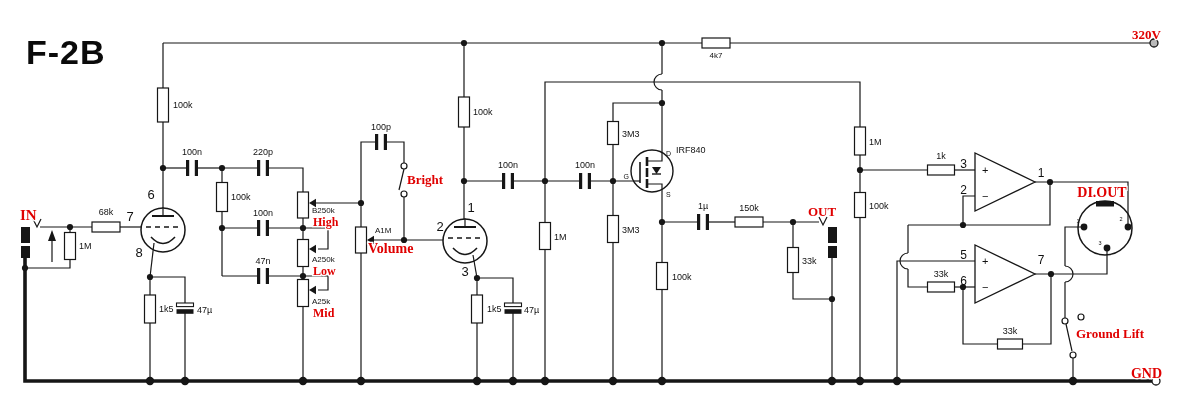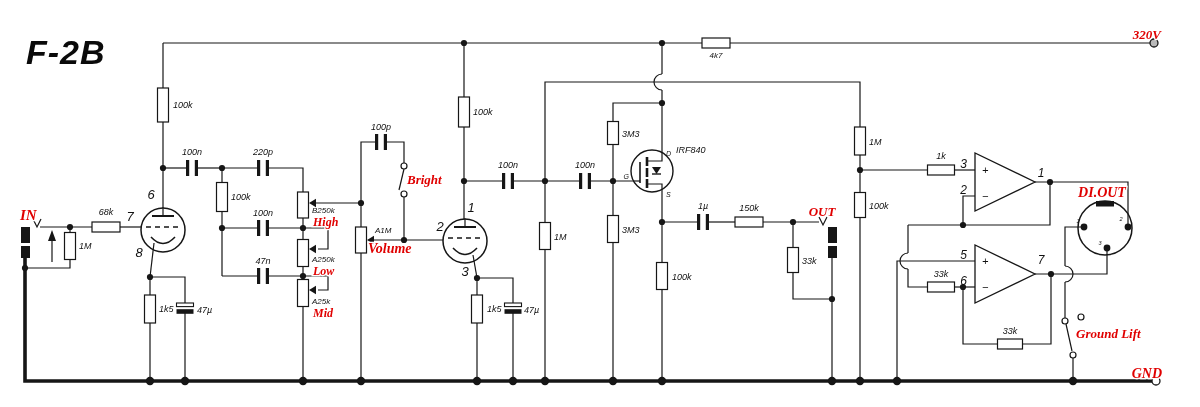--- a/index.html
+++ b/index.html
@@ -1,16 +1,16 @@
 <!DOCTYPE html>
 <html><head>
 <meta charset="utf-8">
 <style>
   html,body{margin:0;padding:0;background:#ffffff;}
-  .stage{position:relative;width:1200px;height:407px;background:#fff;overflow:hidden;font-style:italic;}
+  .stage{position:relative;width:1200px;height:407px;background:#fff;overflow:hidden;}
   svg{position:absolute;left:0;top:0;}
   text{user-select:none;}
   .lab{font-family:"Liberation Sans","DejaVu Sans",sans-serif;fill:#111;}
   .red{font-family:"Liberation Serif","DejaVu Serif",serif;font-weight:bold;fill:#e00000;paint-order:stroke;stroke:#ffffff;stroke-width:2.5px;}
   .title{font-family:"Liberation Sans","DejaVu Sans",sans-serif;font-weight:bold;fill:#0a0a0a;font-size:34px;letter-spacing:1px;}
 </style>
 </head>
 <body>
 
 <div class="stage">

